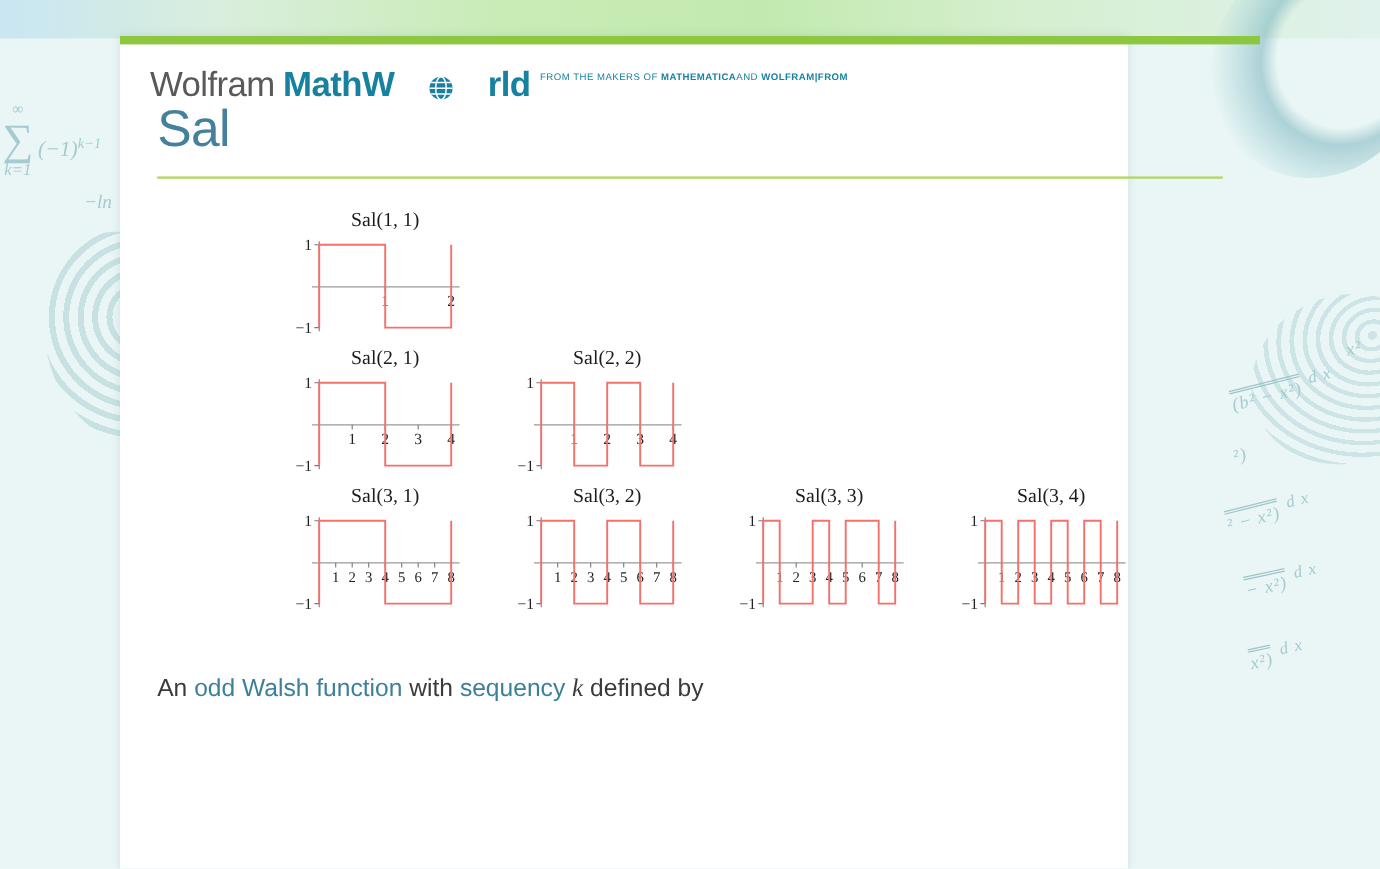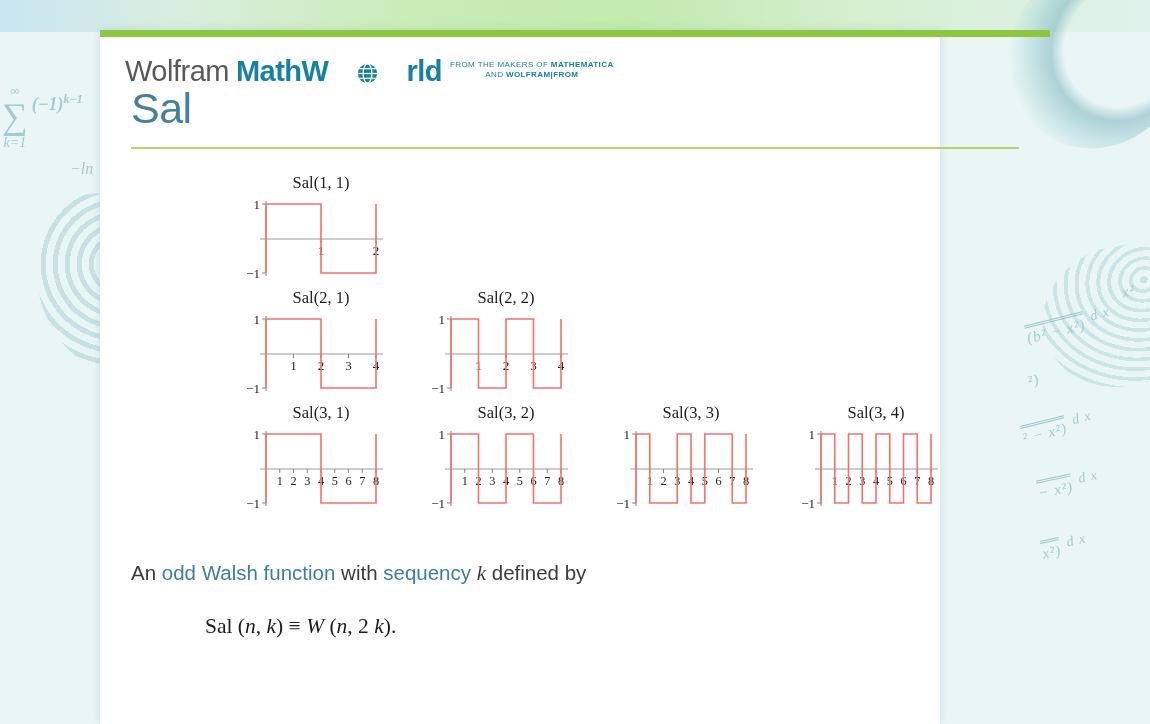--- a/index.html
+++ b/index.html
@@ -35,21 +35,21 @@
     background:repeating-radial-gradient(circle at 62% 42%,
       rgba(118,176,183,.34) 0 5px, rgba(233,246,245,0) 5px 12px);
     border-radius:50%;transform:rotate(-14deg);opacity:.85;
   }
   .bg-math{color:#a5cad0;font-family:"Liberation Serif",serif;font-style:italic;}
   .bg-sum{position:absolute;left:2px;top:84px;display:flex;align-items:flex-start;}
   .sum-col{display:inline-flex;flex-direction:column;align-items:center;line-height:1;}
   .sum-sup{font-size:13px;font-style:normal;}
   .sum-sym{font-size:36px;font-style:normal;margin:1px 0 2px 0;}
   .sum-sub{font-size:14px;text-align:center;}
-  .sum-body{font-size:18px;margin-left:4px;margin-top:8px;font-weight:bold;}
+  .sum-body{font-size:18px;margin-left:4px;margin-top:28px;}
   .sum-exp{font-size:12px;}
   .bg-ln{position:absolute;left:70px;top:160px;font-size:16px;}
   .frag{position:absolute;font-size:15px;letter-spacing:1px;white-space:nowrap;}
   .frag .frag-dx{position:relative;top:-7px;margin-left:7px;font-size:14px;}
   .frag .ov{border-top:3px double rgba(150,190,196,.9);padding-top:2px;}
   .frag1{left:1122px;top:283px;transform:rotate(-14deg);}
   .frag2{left:1026px;top:320px;transform:rotate(-14deg);}
   .frag3{left:1028px;top:372px;transform:rotate(-14deg);}
   .frag4{left:1022px;top:422px;transform:rotate(-14deg);}
   .frag5{left:1038px;top:479px;transform:rotate(-12deg);}
@@ -59,22 +59,22 @@
   .card{
     position:absolute;left:100px;top:30px;width:840px;height:694px;
     background:#ffffff;box-shadow:0 0 7px rgba(110,160,165,.25);
   }
   .green-bar{position:absolute;left:0;top:0;width:950px;height:7px;background:#8dc63f;}
 
   .logo-row{position:absolute;left:25px;top:25px;display:flex;align-items:flex-start;cursor:pointer;}
   .logo-wolfram{font-size:29px;color:#58595b;letter-spacing:-.5px;}
   .logo-math{font-size:29px;color:#1782a0;font-weight:bold;letter-spacing:-.5px;margin-left:7px;display:inline-flex;align-items:center;gap:28px;}
   .globe{width:21px;height:21px;margin:3px 0 0 1px;}
-  .tagline{display:inline-flex;flex-direction:column;margin:5px 0 0 8px;
-    font-size:8px;color:#1782a0;letter-spacing:.4px;line-height:1.25;white-space:nowrap;align-items:center;}
+  .tagline{display:inline-flex;margin:5px 0 0 8px;
+    font-size:8px;color:#1782a0;letter-spacing:.4px;line-height:1.25;white-space:nowrap;}
   .tag-line b{font-weight:bold;}
 
   .title{
     position:absolute;left:31px;top:54px;margin:0;
     font-size:43px;font-weight:500;color:#45809c;letter-spacing:-.5px;
   }
   .rule{position:absolute;left:31px;top:117px;width:888px;height:2px;background:#b5d667;}
 
   
   .figures{position:absolute;left:16px;top:0;width:950px;height:500px;}
@@ -307,16 +307,15 @@
           <line x1="126.25" y1="65" x2="126.25" y2="69" class="tick"></line>
           <text x="126.25" y="81" class="tick-label small" text-anchor="middle">7</text>
           <line x1="140" y1="65" x2="140" y2="69" class="tick"></line>
           <text x="140" y="81" class="tick-label small" text-anchor="middle">8</text>
           <path d="M 30 99 L 30 30 L 30 30 L 43.75 30 L 43.75 99 L 57.5 99 L 57.5 30 L 71.25 30 L 71.25 99 L 85 99 L 85 30 L 98.75 30 L 98.75 99 L 112.5 99 L 112.5 30 L 126.25 30 L 126.25 99 L 140 99 L 140 30" class="curve"></path>
         </svg>
       </div>
 
     <p class="body-text"><span>An </span><a class="link">odd Walsh function</a><span> with </span><a class="link">sequency</a><span> </span><span class="mk">k</span><span> defined by</span></p>
 
-    <div class="equation"><span class="rm">Sal</span><span class="rm"> (</span><span class="it">n</span><span class="rm">, </span><span class="it">k</span><span class="rm">) ≡ </span><span class="it">W</span><span class="rm"> (</span><span class="it">n</span><span class="rm">, 2 </span><span class="it">k</span><span class="rm">).</span></div>
   </div>
 
 </div>
 
 </body></html>

